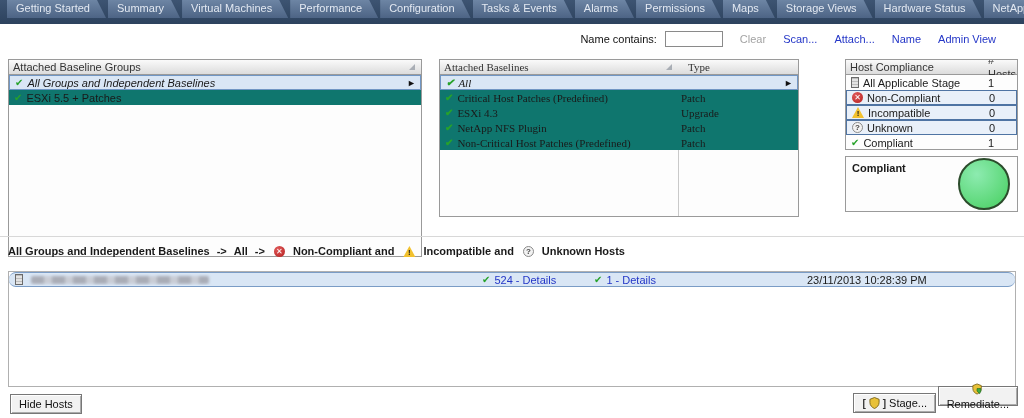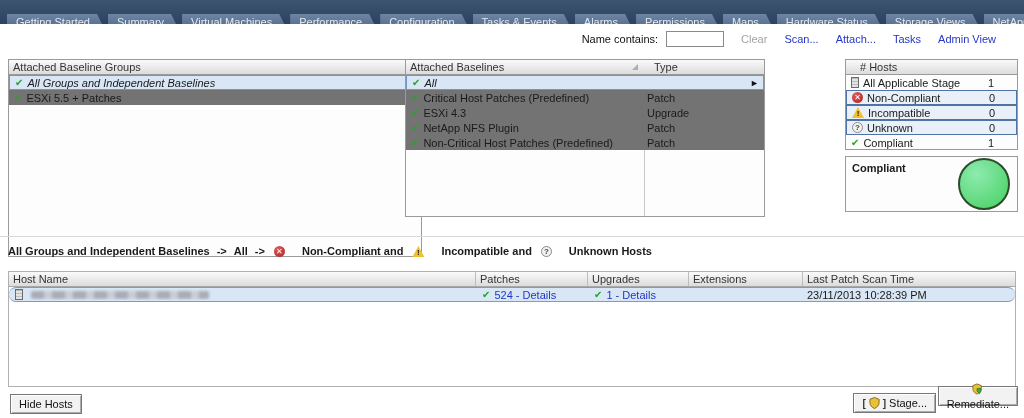--- a/index.html
+++ b/index.html
@@ -6,21 +6,21 @@
   html,body { width:1024px; height:418px; }
   body {
     font-family: "Liberation Sans", "DejaVu Sans", sans-serif;
     font-size: 11px; color:#1a1a1a; background:#ffffff;
     position:relative; overflow:hidden;
   }
   
   .tabbar {
     position:absolute; top:0; left:0; width:1024px; height:32px;
     background:linear-gradient(#3d5472,#273c57);
-    display:flex; align-items:flex-end; padding-left:7px;
+    display:flex; padding-left:7px;
   }
   .tab {
     position:relative; height:18px; line-height:17px;
     padding:0 16px 0 9px; margin-right:2px;
     background:linear-gradient(#6d85a4,#4d6485);
     color:#e3e9f2; white-space:nowrap; cursor:pointer;
     clip-path:polygon(0 0, calc(100% - 9px) 0, 100% 100%, 0 100%);
   }
   
   .toolbar {
@@ -31,34 +31,34 @@
   .toolbar label { color:#111; }
   .nc-input {
     width:58px; height:16px; border:1px solid #8a8a8a; background:#fff;
     font-family:inherit; font-size:11px; margin-left:-9px;
   }
   .lnk { color:#2436c7; cursor:pointer; white-space:nowrap; }
   .lnk-disabled { color:#a3a3a3; }
   
   .panel { position:absolute; border:1px solid #9a9a9a; background:#fdfdfd; overflow:hidden; }
   #panel-groups   { left:8px;   top:59px;  width:414px; height:198px; }
-  #panel-baselines{ left:405px; top:59px;  width:360px; height:158px; }
+  #panel-baselines{ left:439px; top:59px;  width:360px; height:158px;font-family:Liberation Serif, serif; }
   #panel-compliance{ left:845px; top:59px; width:173px; height:91px; }
   #panel-pie      { left:845px; top:156px; width:173px; height:56px; }
   .phead {
     height:15px; line-height:14px; padding-left:4px; color:#333;
     background:linear-gradient(#fafafa,#dcdcdc);
     border-bottom:1px solid #9a9a9a; display:flex; align-items:center;
     position:relative;
   }
   .sort {
     width:0; height:0; border-left:6px solid transparent;
     border-bottom:6px solid #a9aeb5; margin-left:auto; margin-right:6px;
   }
-  .prow { height:15px; display:flex; align-items:center; padding-left:3px; position:relative; background:#737373; }
+  .prow { height:15px; display:flex; align-items:center; padding-left:3px; position:relative; background:#0f766e; }
   .prow.sel {
     background:#d9e6f5; border:1px solid #7096c4; font-style:italic;
   }
   .chk { color:#27a22a; font-size:10px; font-weight:bold; margin:0 4px 0 2px; line-height:10px; }
   .chk::before { content:"✔"; }
   .drill { margin-left:auto; margin-right:4px; font-size:9px; color:#111; }
   .drill::before { content:"►"; }
   
   .colname { flex:0 0 232px; display:flex; align-items:center; overflow:hidden; white-space:nowrap; }
   .coltype { flex:1; padding-left:6px; display:flex; align-items:center; }
@@ -98,21 +98,21 @@
     background:radial-gradient(circle at 35% 30%, #8debb0, #58d673 75%);
     border:2px solid #2c4c2c;
   }
   
   .sepline { position:absolute; top:236px; left:0; width:1024px; height:1px; background:#d8d8d8; }
   .breadcrumb {
     position:absolute; top:243px; left:8px; height:16px;
     display:flex; align-items:center; gap:7px; font-weight:bold; white-space:nowrap;
   }
   .bc-arrow { font-weight:bold; }
-  .bc-seg { display:flex; align-items:flex-end; gap:13px; }
+  .bc-seg { display:flex; align-items:flex-end; gap:4px; }
   
   .hosts-table {
     position:absolute; left:8px; top:271px; width:1008px; height:116px;
     border:1px solid #b0b0b0; background:#ffffff;
   }
   .thead { height:15px; display:flex; background:linear-gradient(#fafafa,#dcdcdc); border-bottom:1px solid #a8a8a8; color:#333; }
   .th { line-height:14px; padding-left:4px; border-right:1px solid #bdbdbd; overflow:hidden; white-space:nowrap; }
   .th:last-child { border-right:none; }
   .c-host{ width:467px; } .c-patch{ width:112px; } .c-upg{ width:101px; }
   .c-ext{ width:114px; } .c-scan{ flex:1; }
@@ -147,33 +147,33 @@
 <div class="tabbar">
   <span class="tab">Getting Started</span>
   <span class="tab">Summary</span>
   <span class="tab">Virtual Machines</span>
   <span class="tab">Performance</span>
   <span class="tab">Configuration</span>
   <span class="tab">Tasks &amp; Events</span>
   <span class="tab">Alarms</span>
   <span class="tab">Permissions</span>
   <span class="tab">Maps</span>
+  <span class="tab">Storage Views</span>
   <span class="tab">Hardware Status</span>
-  <span class="tab">Storage Views</span>
   <span class="tab">NetApp</span>
 
 </div>
 
 <div class="toolbar">
   <label>Name contains:</label>
   <input class="nc-input" type="text" value="" style="">
   <span class="lnk lnk-disabled">Clear</span>
   <span class="lnk">Scan...</span>
   <span class="lnk">Attach...</span>
-  <span class="lnk">Tasks</span>
+  <span class="lnk">Name</span>
   <span class="lnk">Admin View</span>
 </div>
 
 <div class="panel" id="panel-groups">
   <div class="phead">
     <span>Attached Baseline Groups</span>
     <span class="sort"></span>
   </div>
   <div class="prow sel">
     <span class="chk"></span>
@@ -227,20 +227,21 @@
         <span class="chk"></span>
         <span>Non-Critical Host Patches (Predefined)</span>
       </span>
     <span class="coltype">Patch</span>
   </div>
 </div>
 
 <div class="panel" id="panel-compliance">
   <div class="vline3"></div>
   <div class="phead">
+    <span class="clabel" style="flex-basis:128px">Host Compliance</span>
     <span class="ccount"># Hosts</span>
   </div>
   <div class="crow">
     <span class="clabel">
         <span class="ico host-ico"></span>
         <span>All Applicable Stage</span>
       </span>
     <span class="ccount">1</span>
   </div>
   <div class="crow sel">
@@ -292,27 +293,20 @@
     <span class="ico warn-ico"></span>
     <span>Incompatible and</span>
   </span>
   <span class="bc-seg">
     <span class="ico unk-ico"></span>
     <span>Unknown Hosts</span>
   </span>
 </div>
 
 <div class="hosts-table">
-  <div class="thead">
-    <span class="th c-host">Host Name</span>
-    <span class="th c-patch">Patches</span>
-    <span class="th c-upg">Upgrades</span>
-    <span class="th c-ext">Extensions</span>
-    <span class="th c-scan">Last Patch Scan Time</span>
-  </div>
   <div class="trow">
     <span class="td c-host">
       <span class="ico host-ico"></span>
       <span class="redacted"></span>
     </span>
     <span class="td c-patch">
       <span class="chk"></span>
       <span class="cell-link">524 - Details</span>
     </span>
     <span class="td c-upg">

